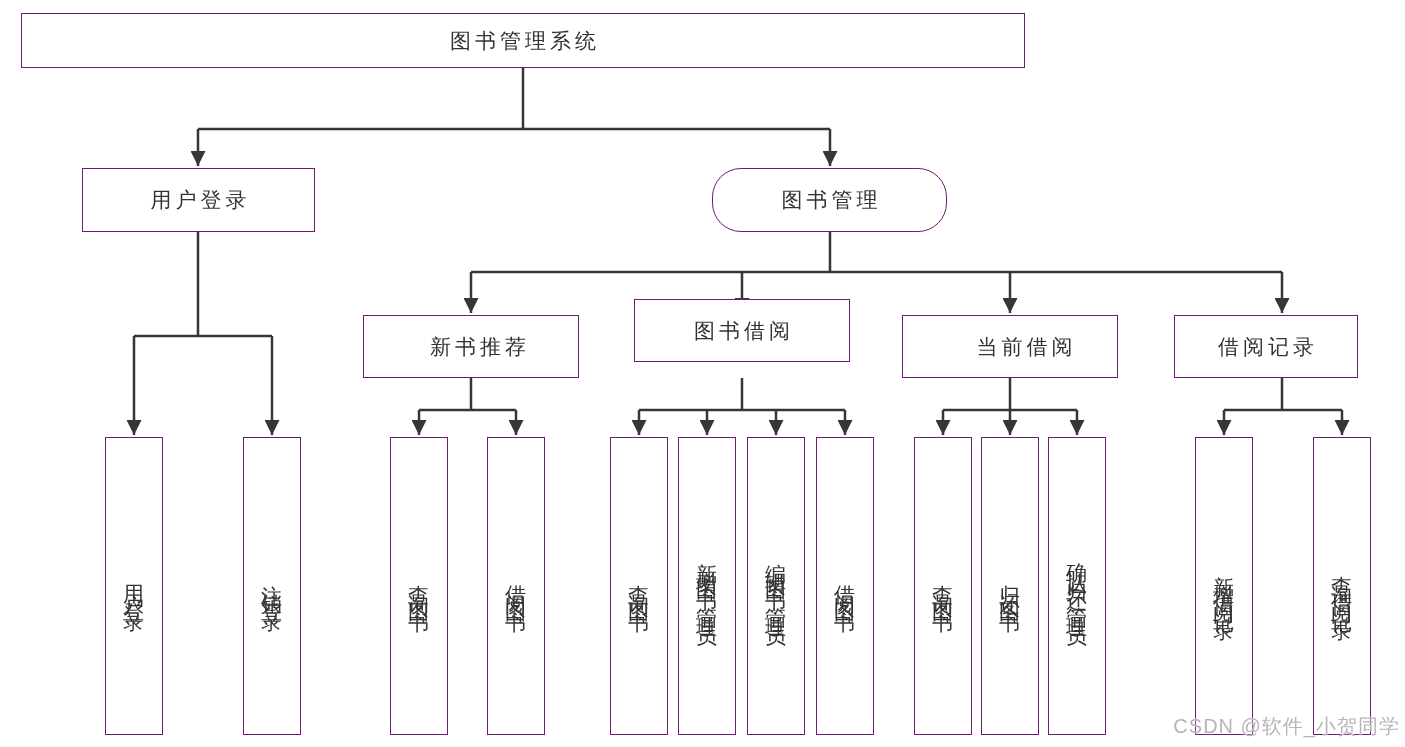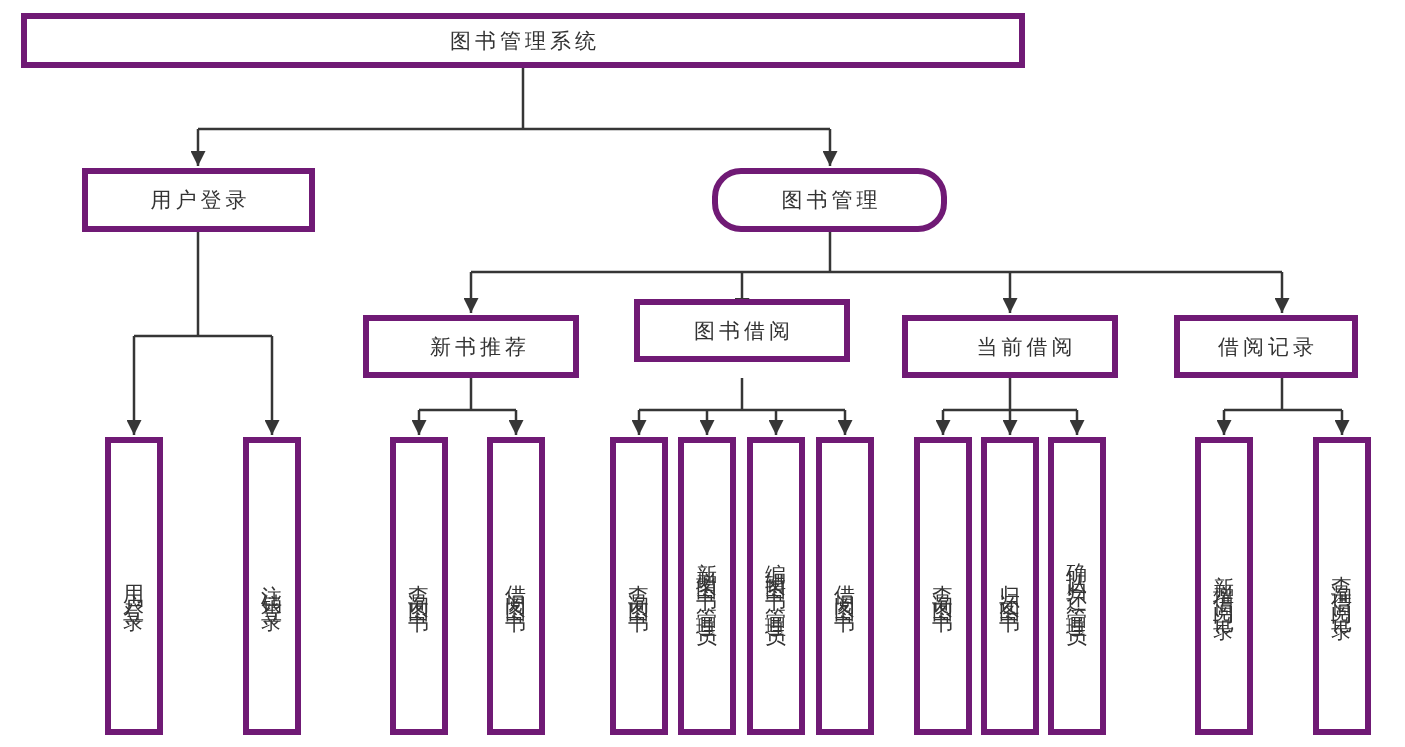--- a/index.html
+++ b/index.html
@@ -14,21 +14,21 @@
   }
   .wires {
     position: absolute;
     left: 0; top: 0;
     width: 1405px; height: 747px;
     z-index: 1;
   }
   .box {
     position: absolute;
     box-sizing: border-box;
-    border: 6px solid #701a75;
+    border: 1px solid #701a75;
     background: #ffffff;
     display: flex;
     align-items: center;
     justify-content: center;
     z-index: 2;
     font-size: 21px;
     letter-spacing: 4px;
     text-indent: 4px;
     white-space: nowrap;
   }
@@ -161,14 +161,15 @@
     <span class="vtext">确认归还（管理员）</span>
   </div>
 
   <div class="box leaf" style="left:1195px;">
     <span class="vtext">新增借阅记录</span>
   </div>
   <div class="box leaf" style="left:1313px;">
     <span class="vtext">查询借阅记录</span>
   </div>
 
+  <div class="watermark">CSDN @软件_小贺同学</div>
 
 </div>
 
 </body></html>

